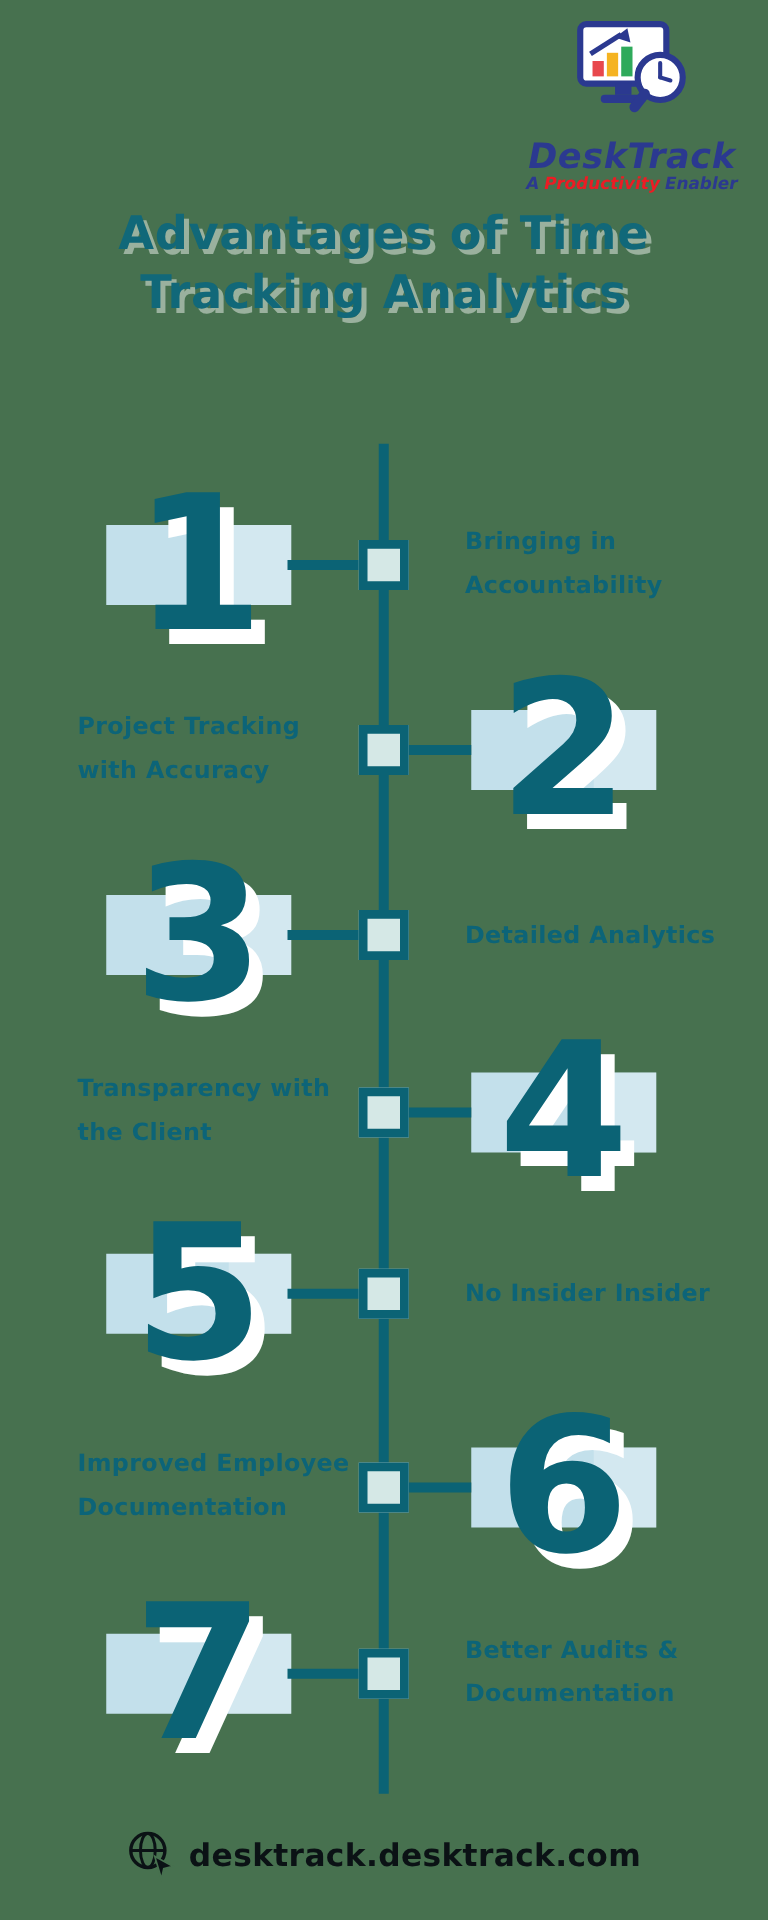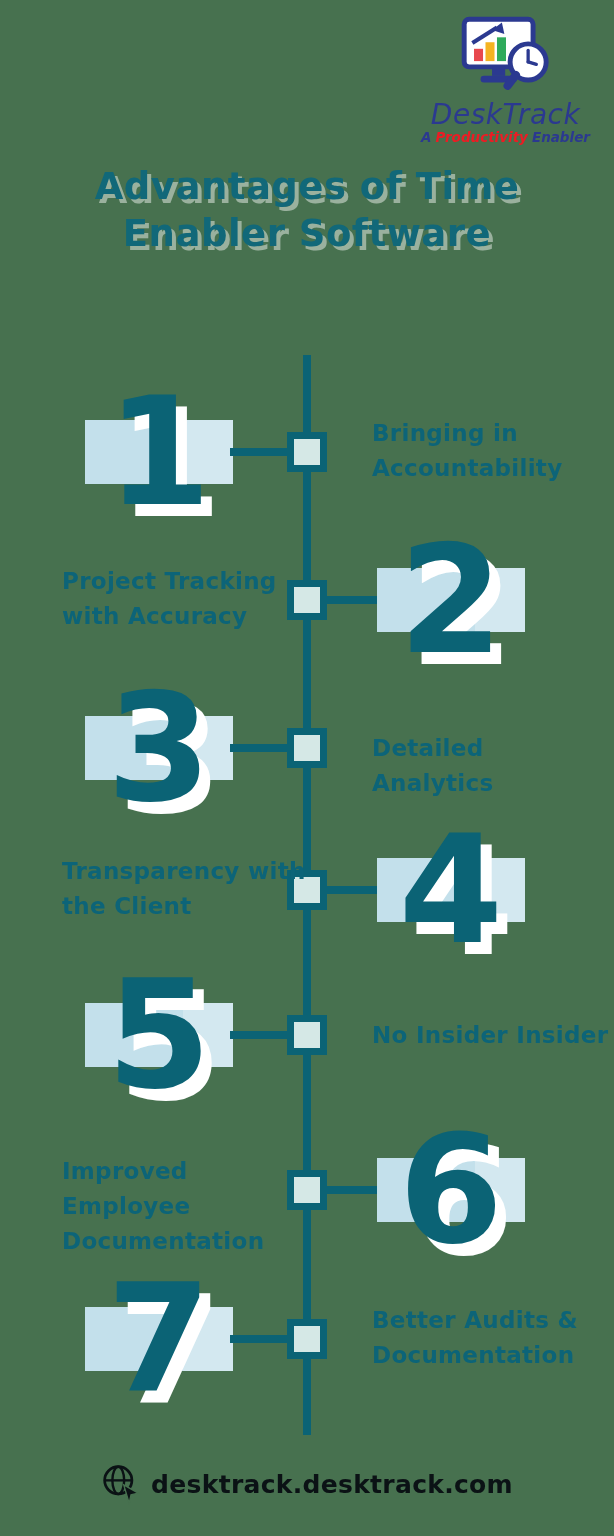--- a/index.html
+++ b/index.html
@@ -10,22 +10,22 @@
     overflow:hidden;
     font-family:"DejaVu Sans", sans-serif;
   }
   
   .logo{
     position:absolute;left:403px;top:16px;width:205px;
     display:flex;flex-direction:column;align-items:center;
   }
   .logo-icon{width:122px;height:82px;}
   .brand{
-    font-size:28px;font-weight:normal;font-style:italic;
-    color:#2B3990;letter-spacing:.5px;line-height:30px;margin-top:2px;text-align:center;
+    font-size:28px;font-weight:bold;font-style:italic;
+    color:#2B3990;letter-spacing:.5px;line-height:30px;margin-top:12px;text-align:center;
   }
   .tagline{
     display:flex;gap:4px;align-items:baseline;
     font-size:13.5px;font-weight:bold;font-style:italic;
     color:#2B3990;line-height:15px;
   }
   .tagline .hl{color:#EC1C24;text-align:center;}
   
   .title{
     position:absolute;left:0;top:163px;width:614px;
@@ -61,21 +61,21 @@
   .numeral.nright{left:377px;}
   .connector{
     position:absolute;height:8px;background:#0B6375;
   }
   .node{
     position:absolute;left:287px;width:26px;height:26px;
     background:#D5E8E6;border:7px solid #0B6375;
   }
   .label{
     position:absolute;
-    color:#0C6478;font-size:23px;font-weight:bold;
+    color:#0C6478;font-size:19px;font-weight:bold;
     line-height:35px;letter-spacing:.3px;
     white-space:pre-line;
   }
   .label.tright{left:372px;width:240px;}
   .label.tleft{left:62px;width:255px;}
   
   .footer{
     position:absolute;left:0;top:1462px;width:614px;
     display:flex;align-items:center;justify-content:center;gap:10px;
   }
@@ -107,21 +107,21 @@
     <div class="brand">DeskTrack</div>
     <div class="tagline">
       <span>A</span>
       <span class="hl">Productivity</span>
       <span>Enabler</span>
     </div>
   </div>
 
   <div class="title">
     <div>Advantages of Time</div>
-    <div>Enabler Software</div>
+    <div>Tracking Analytics</div>
   </div>
 
   <div class="vline"></div>
 
   <div>
     <div class="num-rect nleft" style="top:420px"></div>
     <div class="numeral nleft" style="top:377px">1</div>
     <div class="connector" style="left:230px;width:58px;top:448px"></div>
     <div class="node" style="top:432px"></div>
     <div class="label tright" style="top:416px">Bringing in

